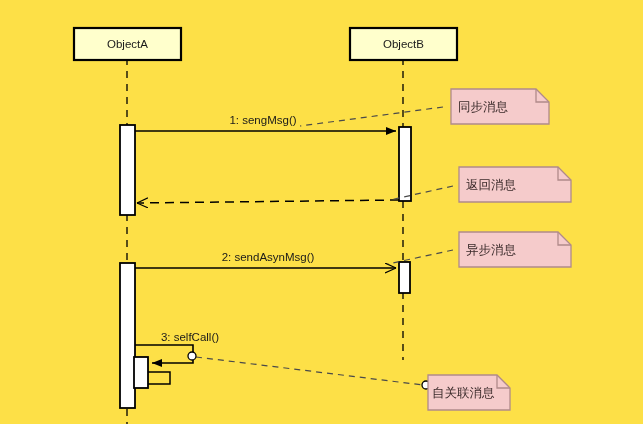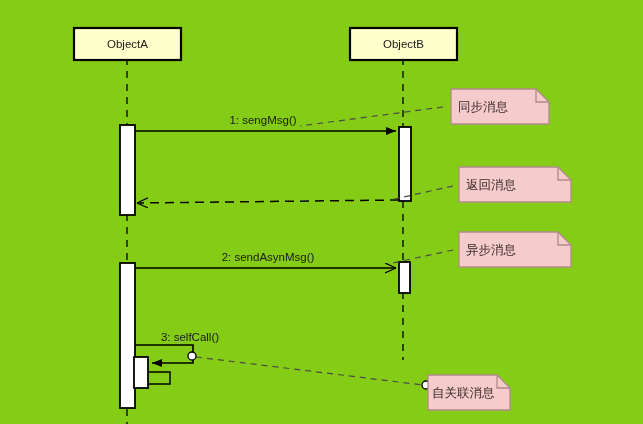--- a/index.html
+++ b/index.html
@@ -7,21 +7,21 @@
     padding: 0;
     background: #ffffff;
   }
   body {
     font-family: "Liberation Sans", sans-serif;
   }
   #canvas {
     position: relative;
     width: 643px;
     height: 424px;
-    background: #84cc16;
+    background: #fde047;
     overflow: hidden;
   }
   svg.diagram {
     position: absolute;
     left: 0;
     top: 0;
     width: 643px;
     height: 424px;
   }
   .lifeline-label {

